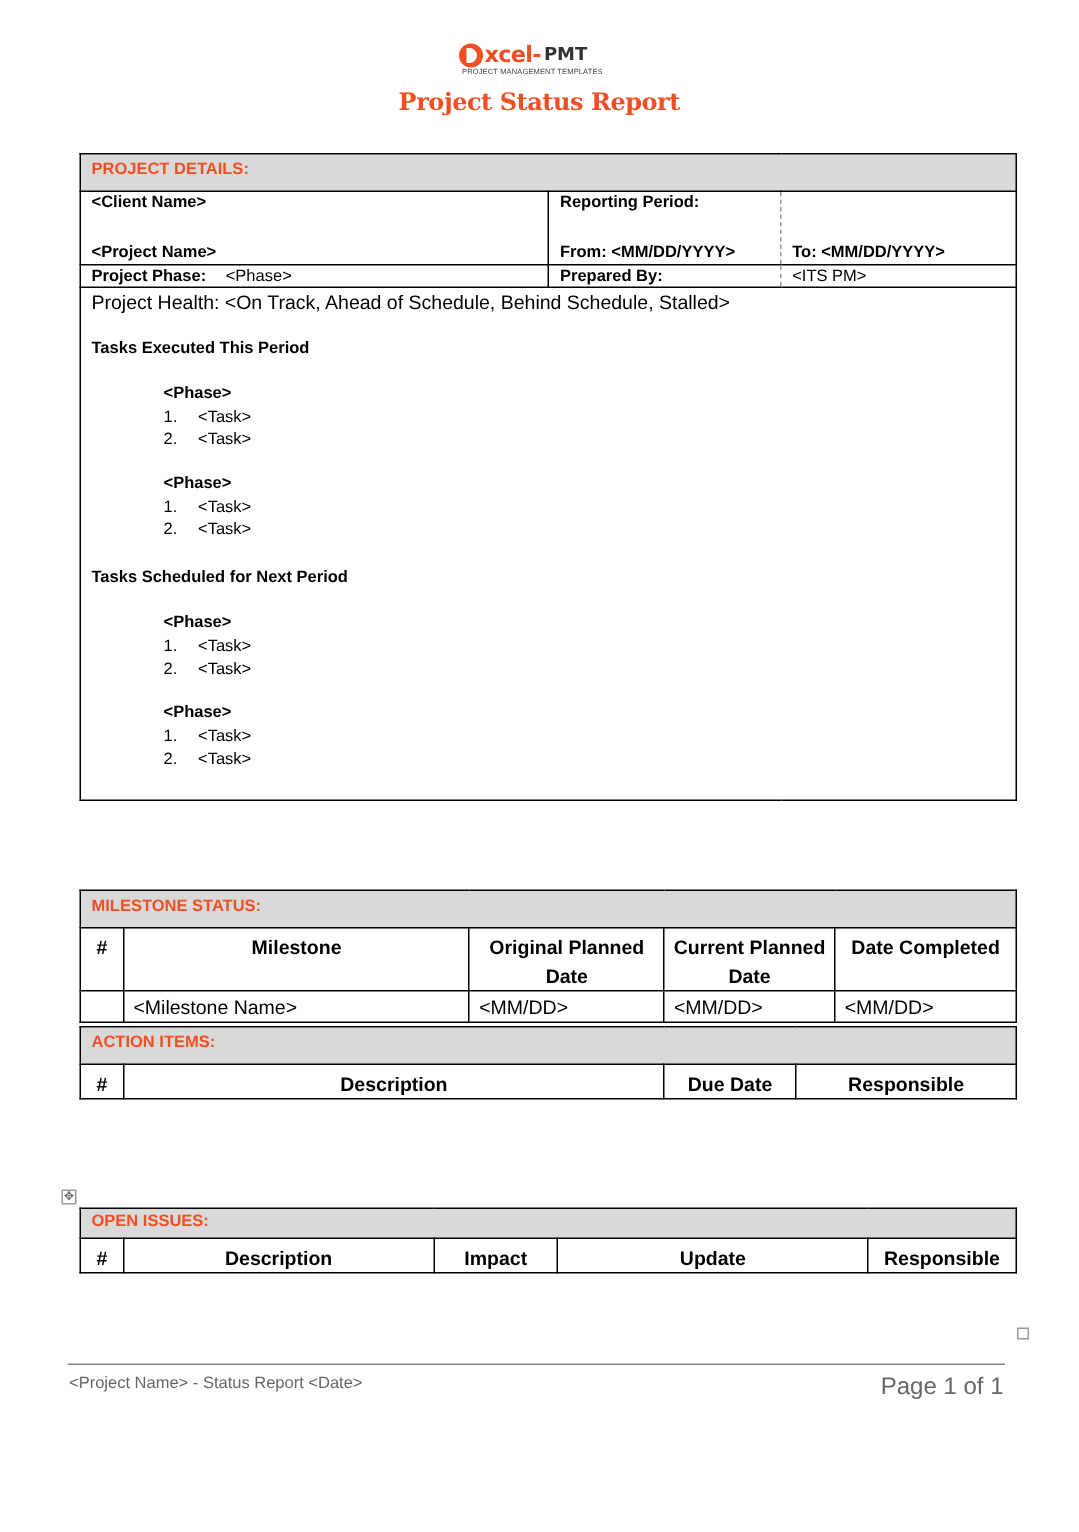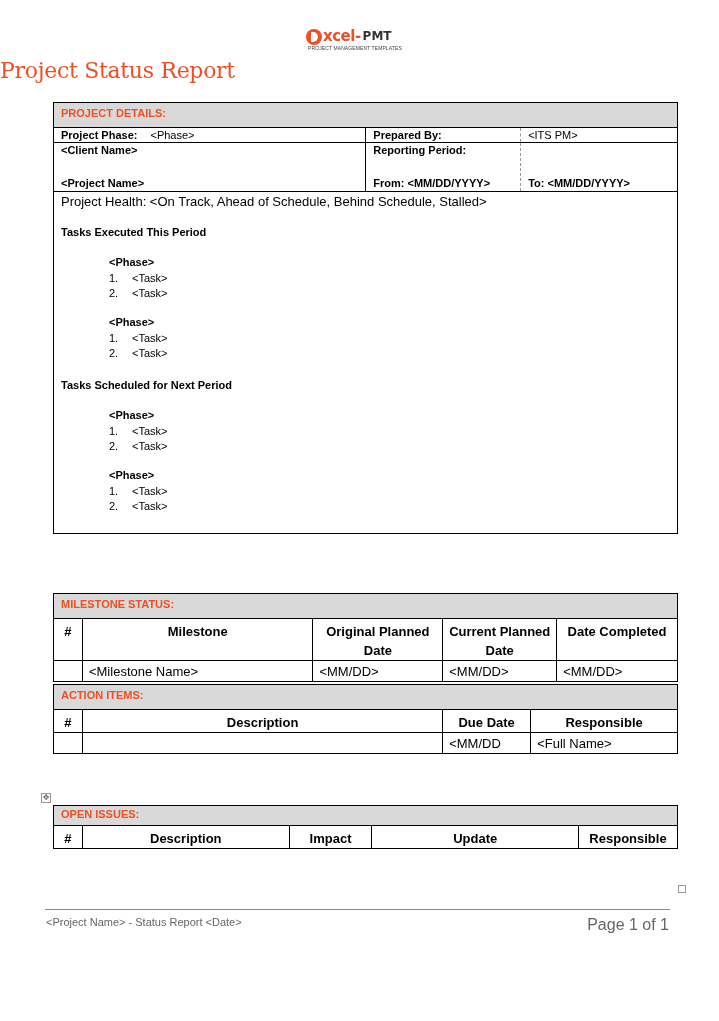--- a/index.html
+++ b/index.html
@@ -4,21 +4,21 @@
   <style>
     * { box-sizing: border-box; margin: 0; padding: 0; }
     body { width: 719px; height: 1021px; background: #ffffff; font-family: "Liberation Sans", sans-serif; color: #000; position: relative; overflow: hidden; }
     .logo { position: absolute; left: 306px; top: 28px; width: 110px; height: 26px; }
     .logo-main { display: flex; align-items: center; height: 17px; }
     .logo-mark { width: 16px; height: 16px; border-radius: 50%; background: #f04e23; position: relative; margin-right: 1px; }
     .logo-mark::after { content: ""; position: absolute; left: 5px; top: 3px; width: 7px; height: 10px; background: #fff; border-radius: 0 5px 5px 0; }
     .logo-text { font-family: "DejaVu Sans", sans-serif; font-weight: bold; font-size: 15px; color: #f04e23; letter-spacing: -0.5px; line-height: 17px; }
     .logo-pmt { font-family: "DejaVu Sans", sans-serif; font-weight: bold; font-size: 12px; color: #333; margin-left: 2px; line-height: 17px; }
     .logo-sub { font-size: 5px; color: #444; letter-spacing: 0.1px; margin-left: 2px; white-space: nowrap; }
-    .title { position: absolute; left: 0; top: 58px; width: 719px; font-family: "DejaVu Serif", serif; font-weight: normal; font-size: 22px; color: #f04e23; letter-spacing: -0.3px; }
+    .title { position: absolute; left: 0; top: 58px; width: 719px; text-align: center; font-family: "DejaVu Serif", serif; font-weight: bold; font-size: 16px; color: #f04e23; letter-spacing: -0.3px; }
 
     table { border-collapse: collapse; position: absolute; left: 53px; width: 625px; }
     td, th { border: 1px solid #000; font-size: 11px; vertical-align: top; }
     .hdr { background: #d9d9d9; color: #f04e23; font-weight: bold; font-size: 11px; padding: 4px 4px 0 7px; height: 25px; text-align: left; }
     .b { font-weight: bold; }
     .det td { padding: 1px 7px; }
     .dashed-l { border-left: 1px dashed #999 !important; }
 
     .status-cell { padding: 2px 7px 0 7px; height: 342px; }
     .health { font-size: 13px; margin-bottom: 17px; }
@@ -55,40 +55,40 @@
   <colgroup>
       <col style="width:313px">
       <col style="width:155px">
       <col style="width:157px">
     </colgroup>
   <tbody>
       <tr>
         <td colspan="3" class="hdr">PROJECT DETAILS:</td>
       </tr>
   <tr class="det">
+    <td style="height:49px; border-bottom:1px solid #000;">
+      <div class="b" style="height:33px;">&lt;Client Name&gt;</div>
+      <div class="b">&lt;Project Name&gt;</div>
+    </td>
+    <td style="border-right:none;">
+      <div class="b" style="height:33px;">Reporting Period:</div>
+      <div class="b">From: &lt;MM/DD/YYYY&gt;</div>
+    </td>
+    <td class="dashed-l">
+      <div style="height:33px;"></div>
+      <div class="b">To:  &lt;MM/DD/YYYY&gt;</div>
+    </td>
+  </tr>
+  <tr class="det">
     <td>
       <span class="b">Project Phase:</span>
       <span style="margin-left:10px;">&lt;Phase&gt;</span>
     </td>
     <td style="border-right:none;" class="b">Prepared By:</td>
     <td class="dashed-l">&lt;ITS PM&gt;</td>
-  </tr>
-  <tr class="det">
-    <td style="height:49px; border-bottom:1px solid #000;">
-      <div class="b" style="height:33px;">&lt;Client Name&gt;</div>
-      <div class="b">&lt;Project Name&gt;</div>
-    </td>
-    <td style="border-right:none;">
-      <div class="b" style="height:33px;">Reporting Period:</div>
-      <div class="b">From: &lt;MM/DD/YYYY&gt;</div>
-    </td>
-    <td class="dashed-l">
-      <div style="height:33px;"></div>
-      <div class="b">To:  &lt;MM/DD/YYYY&gt;</div>
-    </td>
   </tr>
   <tr>
     <td colspan="3" class="status-cell">
       <div class="health">Project Health: &lt;On Track, Ahead of Schedule, Behind Schedule, Stalled&gt;</div>
       <div class="sub-h">Tasks Executed This Period</div>
       <div class="phase-block">
         <div class="phase-name">&lt;Phase&gt;</div>
         <div class="task">
               <span class="task-num">1.</span>
               <span>&lt;Task&gt;</span>
@@ -176,26 +176,20 @@
   <tbody>
       <tr>
         <td colspan="4" class="hdr">ACTION ITEMS:</td>
       </tr>
   <tr>
     <th class="col-h">#</th>
     <th class="col-h">Description</th>
     <th class="col-h">Due Date</th>
     <th class="col-h">Responsible</th>
   </tr>
-  <tr>
-    <td class="cell"></td>
-    <td class="cell"></td>
-    <td class="cell">&lt;MM/DD</td>
-    <td class="cell">&lt;Full Name&gt;</td>
-  </tr>
 </tbody>
   </table>
 
 <div class="move-handle">✥</div>
 
 <table style="top:805px;">
   <colgroup>
       <col style="width:29px">
       <col style="width:207px">
       <col style="width:83px">

